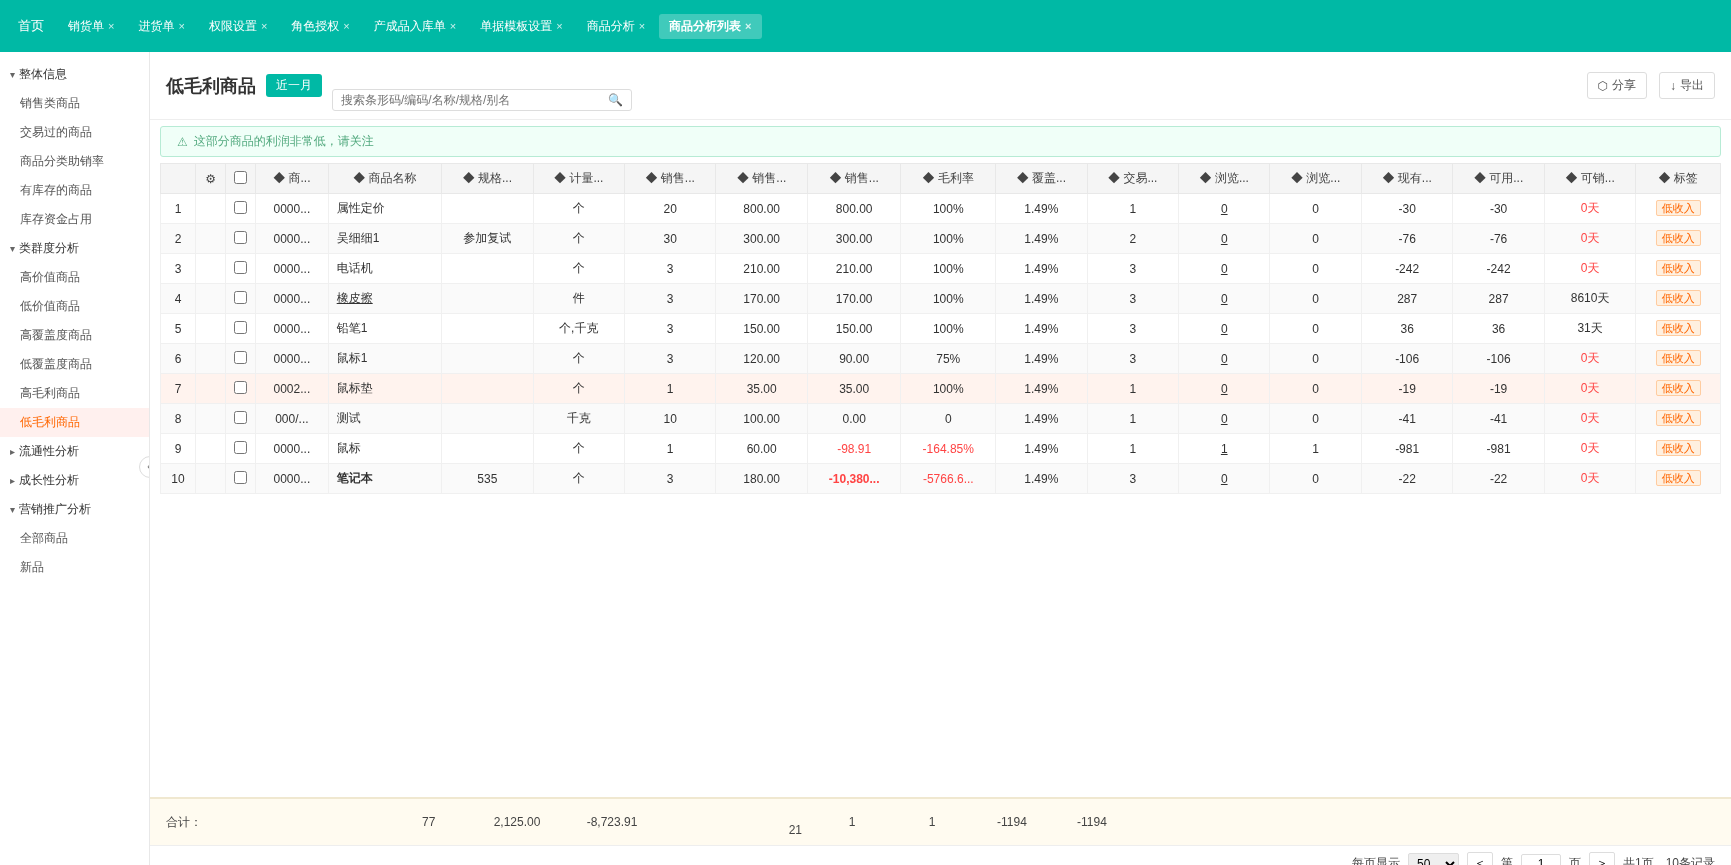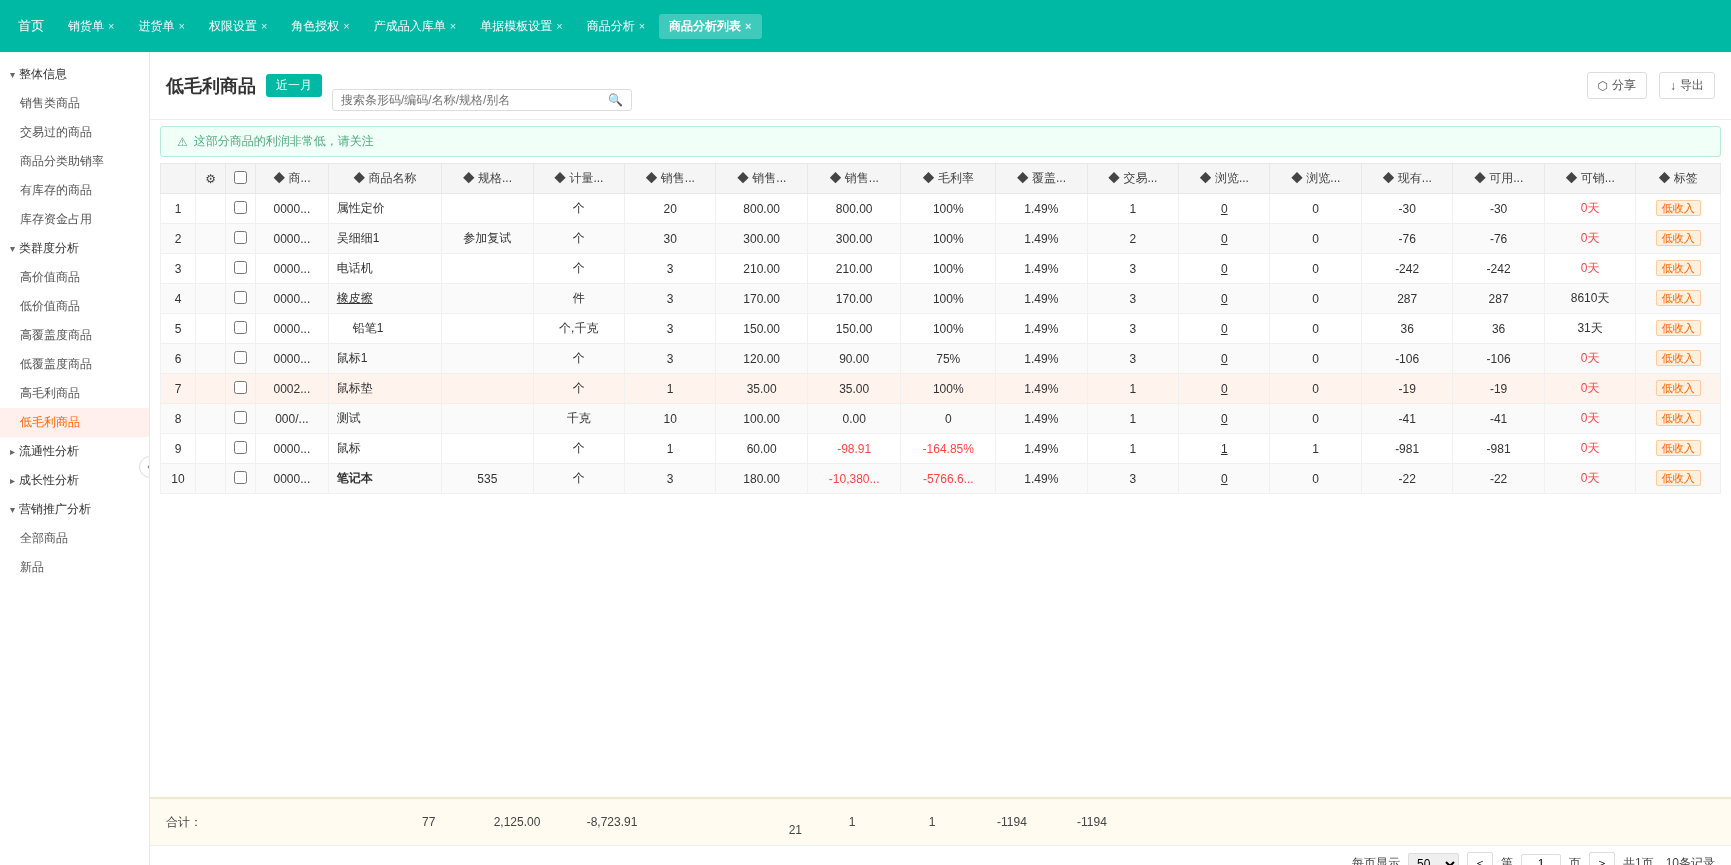--- a/index.html
+++ b/index.html
@@ -455,21 +455,21 @@
       <td>287</td>
       <td>287</td>
       <td style="color:#333;">8610天</td>
       <td><span class="tag-low-income">低收入</span></td>
     </tr>
             <tr>
               <td>5</td>
       <td></td>
       <td class="checkbox-cell"><input type="checkbox" style=""></td>
       <td>0000...</td>
-      <td style="text-align:left;padding-left:24px;">铅笔1</td>
+      <td style="text-align:left;padding-left:8px;">铅笔1</td>
       <td></td>
       <td>个,千克</td>
       <td>3</td>
       <td>150.00</td>
       <td style="color:#333;">150.00</td>
       <td style="color:#333;">100%</td>
       <td>1.49%</td>
       <td>3</td>
       <td><span class="underline-link">0</span></td>
       <td>0</td>
@@ -565,21 +565,21 @@
             <tr>
               <td>10</td>
       <td></td>
       <td class="checkbox-cell"><input type="checkbox" style=""></td>
       <td>0000...</td>
       <td style="text-align:left;padding-left:8px;font-weight:bold;">笔记本</td>
       <td>535</td>
       <td>个</td>
       <td>3</td>
       <td>180.00</td>
-      <td style="color:#ff4444;">-10,380...</td>
+      <td style="color:#ff4444;font-weight:bold;">-10,380...</td>
       <td style="color:#ff4444;">-5766.6...</td>
       <td>1.49%</td>
       <td>3</td>
       <td><span class="underline-link">0</span></td>
       <td>0</td>
       <td>-22</td>
       <td>-22</td>
       <td style="color:#ff4444;">0天</td>
       <td><span class="tag-low-income">低收入</span></td>
     </tr>

